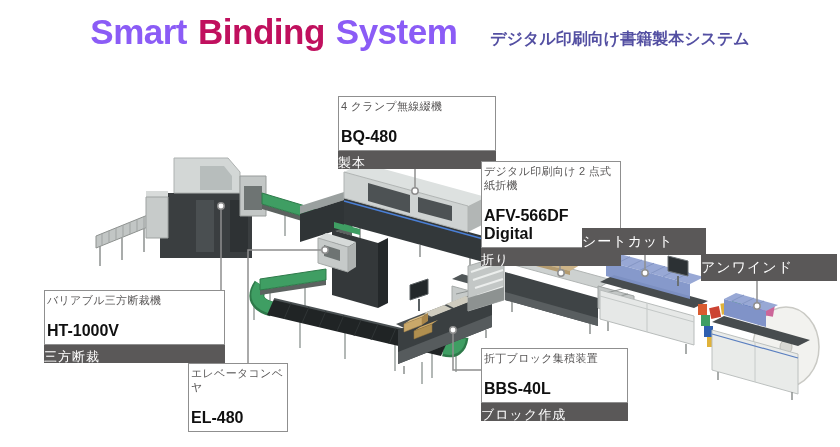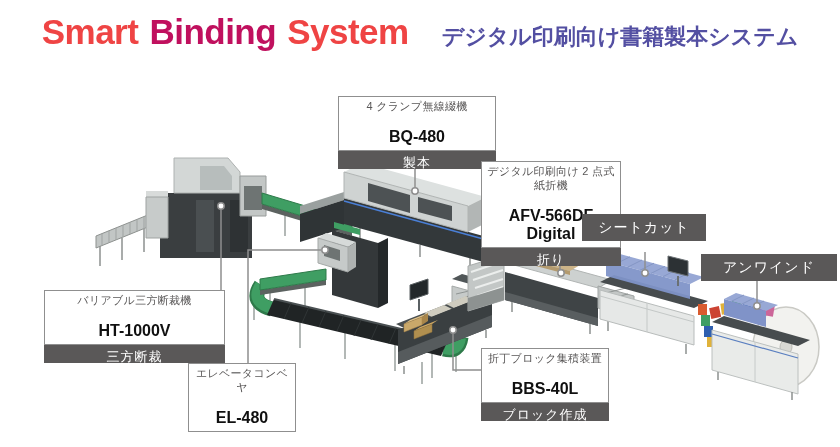--- a/index.html
+++ b/index.html
@@ -7,27 +7,27 @@
     position:relative;width:840px;height:447px;background:#ffffff;overflow:hidden;
     font-family:"Liberation Sans","DejaVu Sans",sans-serif;
   }
   
   .title-row{
     position:absolute;top:12px;left:0;right:0;
     display:flex;justify-content:center;align-items:baseline;gap:11px;
     white-space:nowrap;
   }
   .t-en{font-size:35px;font-weight:bold;letter-spacing:-0.5px;}
-  .t-purple{color:#ef4444;text-align:center;}
+  .t-purple{color:#8b5cf6;text-align:center;}
   .t-accent{color:#c0105e;}
-  .t-jp{font-size:22px;font-weight:bold;color:#534fa2;margin-left:22px;}
+  .t-jp{font-size:16px;font-weight:bold;color:#534fa2;margin-left:22px;}
   
   svg.art{position:absolute;left:0;top:0;z-index:1;}
   
-  .callout{position:absolute;z-index:3;text-align:center;}
+  .callout{position:absolute;z-index:3;text-align:left;}
   .callout .panel{
     background:#ffffff;border:1px solid #8f8f8f;padding:3px 2px 4px 2px;
   }
   .callout .cat{font-size:11px;color:#595757;line-height:1.25;letter-spacing:0.3px;}
   .callout .model{font-size:16px;font-weight:bold;color:#101010;line-height:1.15;margin-top:14px;}
   .callout .bar{
     background:#5a5858;color:#ffffff;font-size:13px;line-height:1;
     padding:5px 0 0 0;letter-spacing:1px;
   }
   .callout.bar-only .bar{font-size:14px;padding:6px 0 7px 0;}
@@ -323,44 +323,44 @@
   </div>
 
   <div class="callout" style="left:481px;top:161px;width:140px">
     <div class="panel">
       <div class="cat">デジタル印刷向け 2 点式紙折機</div>
       <div class="model">AFV-566DF Digital</div>
     </div>
     <div class="bar">折り</div>
   </div>
 
-  <div class="callout bar-only" style="left:582px;top:214px;width:124px">
+  <div class="callout bar-only" style="left:582px;top:228px;width:124px">
     <div class="bar">シートカット</div>
   </div>
 
   <div class="callout bar-only" style="left:701px;top:254px;width:136px">
     <div class="bar">アンワインド</div>
   </div>
 
   <div class="callout" style="left:44px;top:290px;width:181px">
     <div class="panel">
       <div class="cat">バリアブル三方断裁機</div>
       <div class="model">HT-1000V</div>
     </div>
     <div class="bar">三方断裁</div>
   </div>
 
-  <div class="callout" style="left:188px;top:363px;width:108px">
+  <div class="callout" style="left:188px;top:363px;width:100px">
     <div class="panel">
       <div class="cat">エレベータコンベヤ</div>
       <div class="model">EL-480</div>
     </div>
   </div>
 
-  <div class="callout" style="left:481px;top:348px;width:128px">
+  <div class="callout" style="left:481px;top:348px;width:147px">
     <div class="panel">
       <div class="cat">折丁ブロック集積装置</div>
       <div class="model">BBS-40L</div>
     </div>
     <div class="bar">ブロック作成</div>
   </div>
 
 </div>
 
 </body></html>

